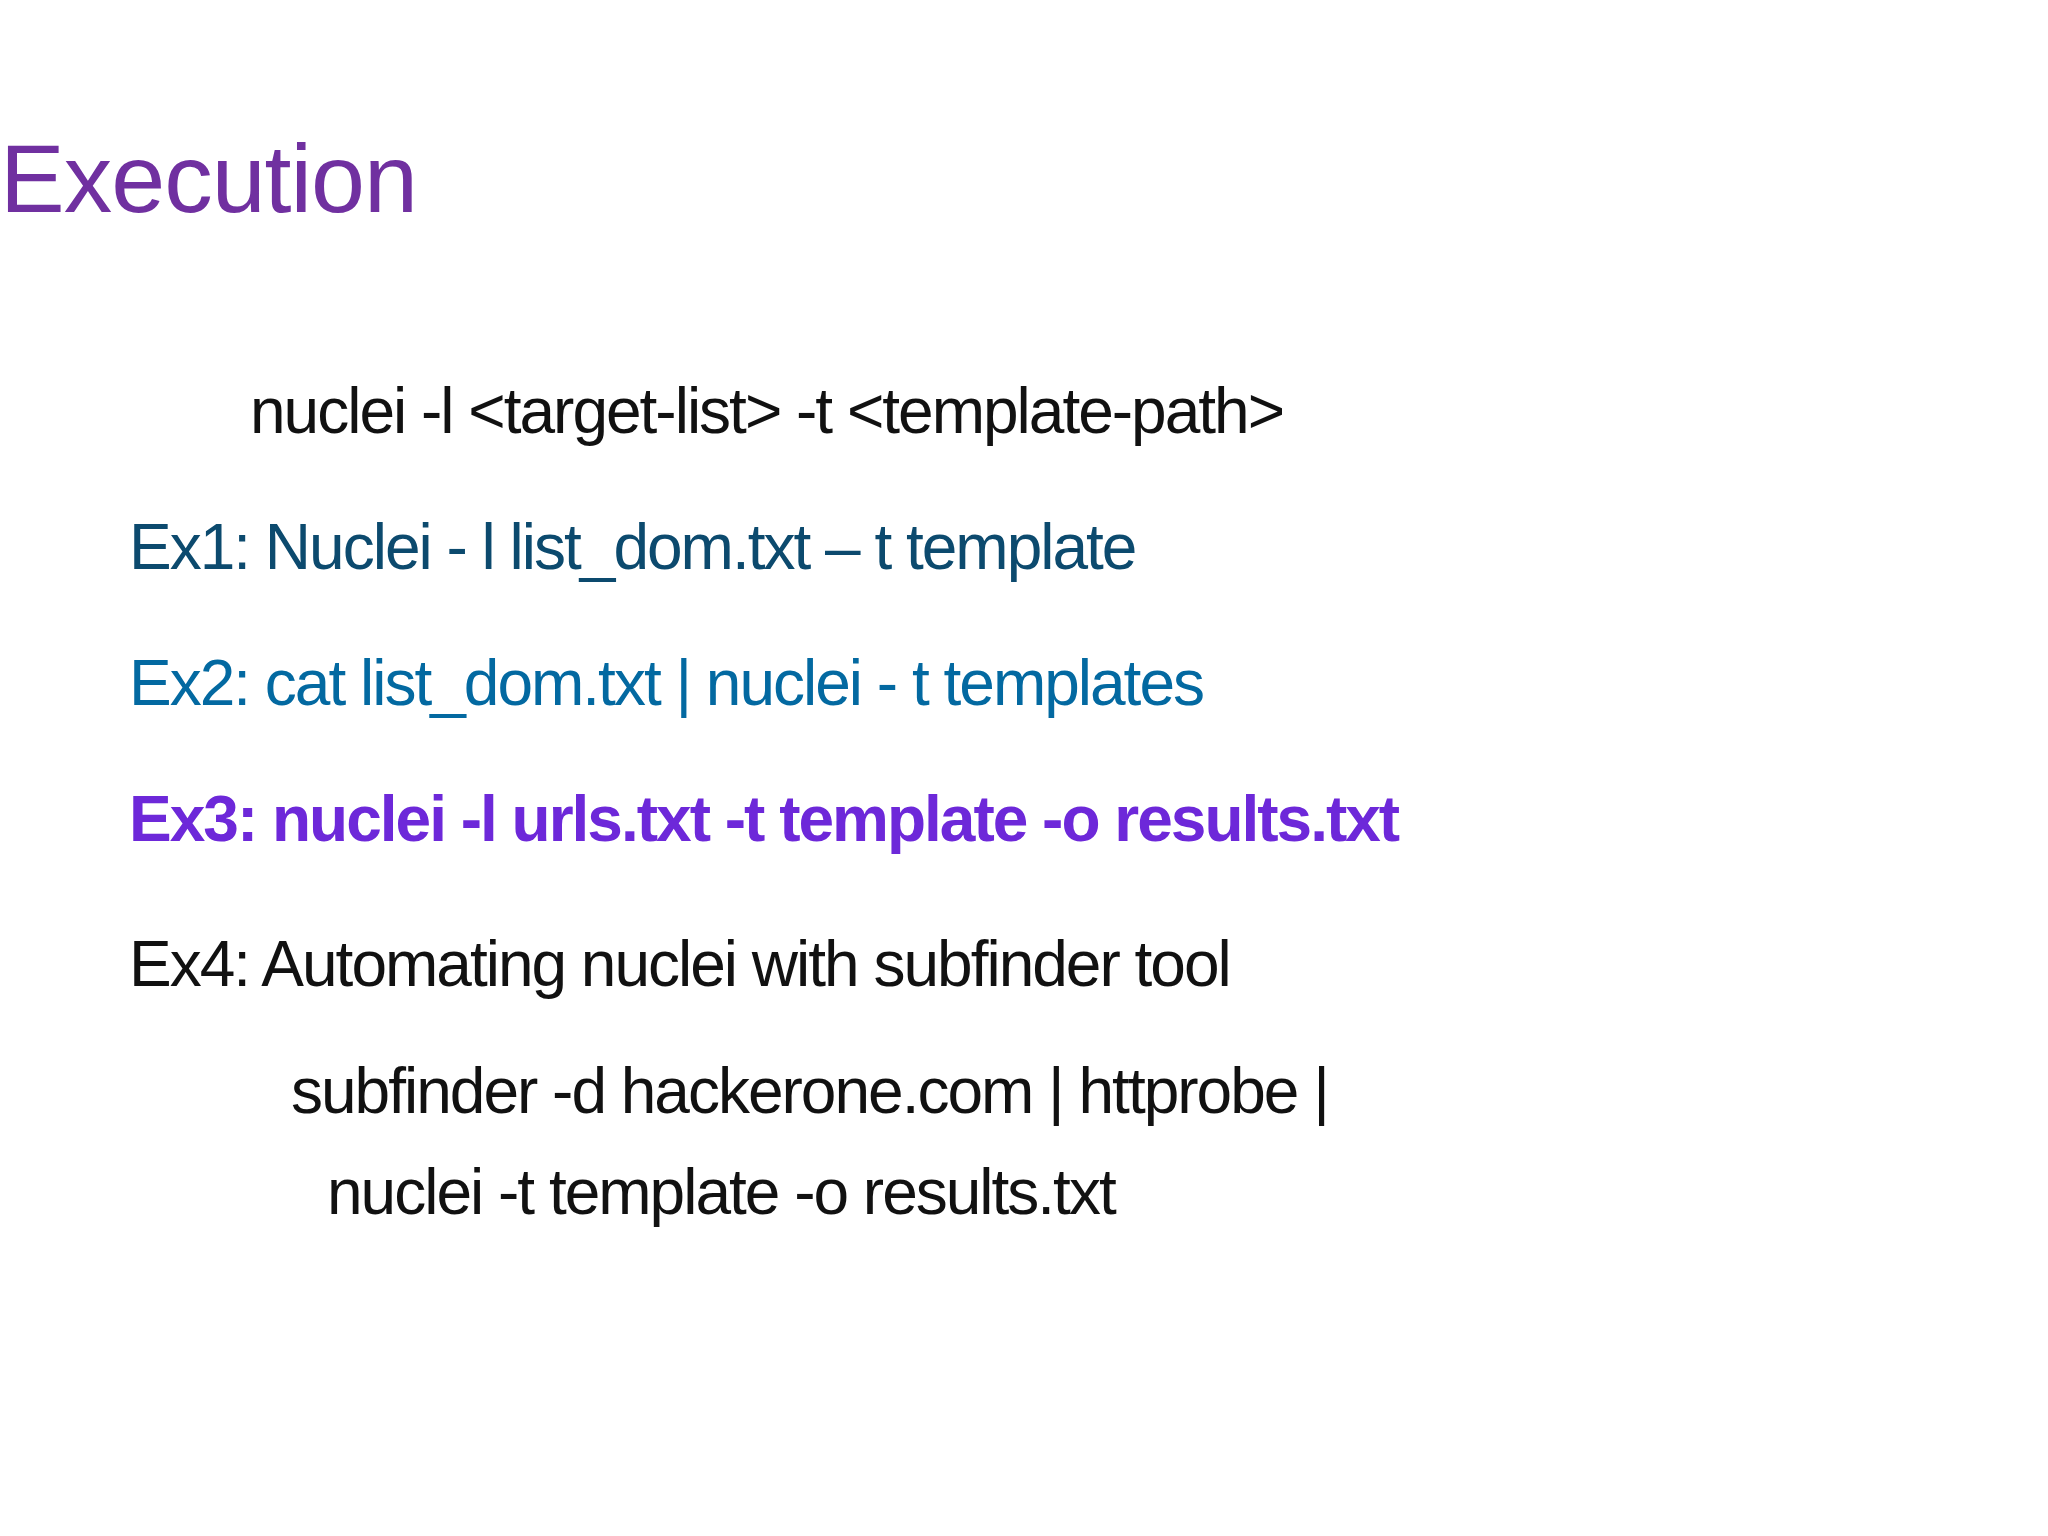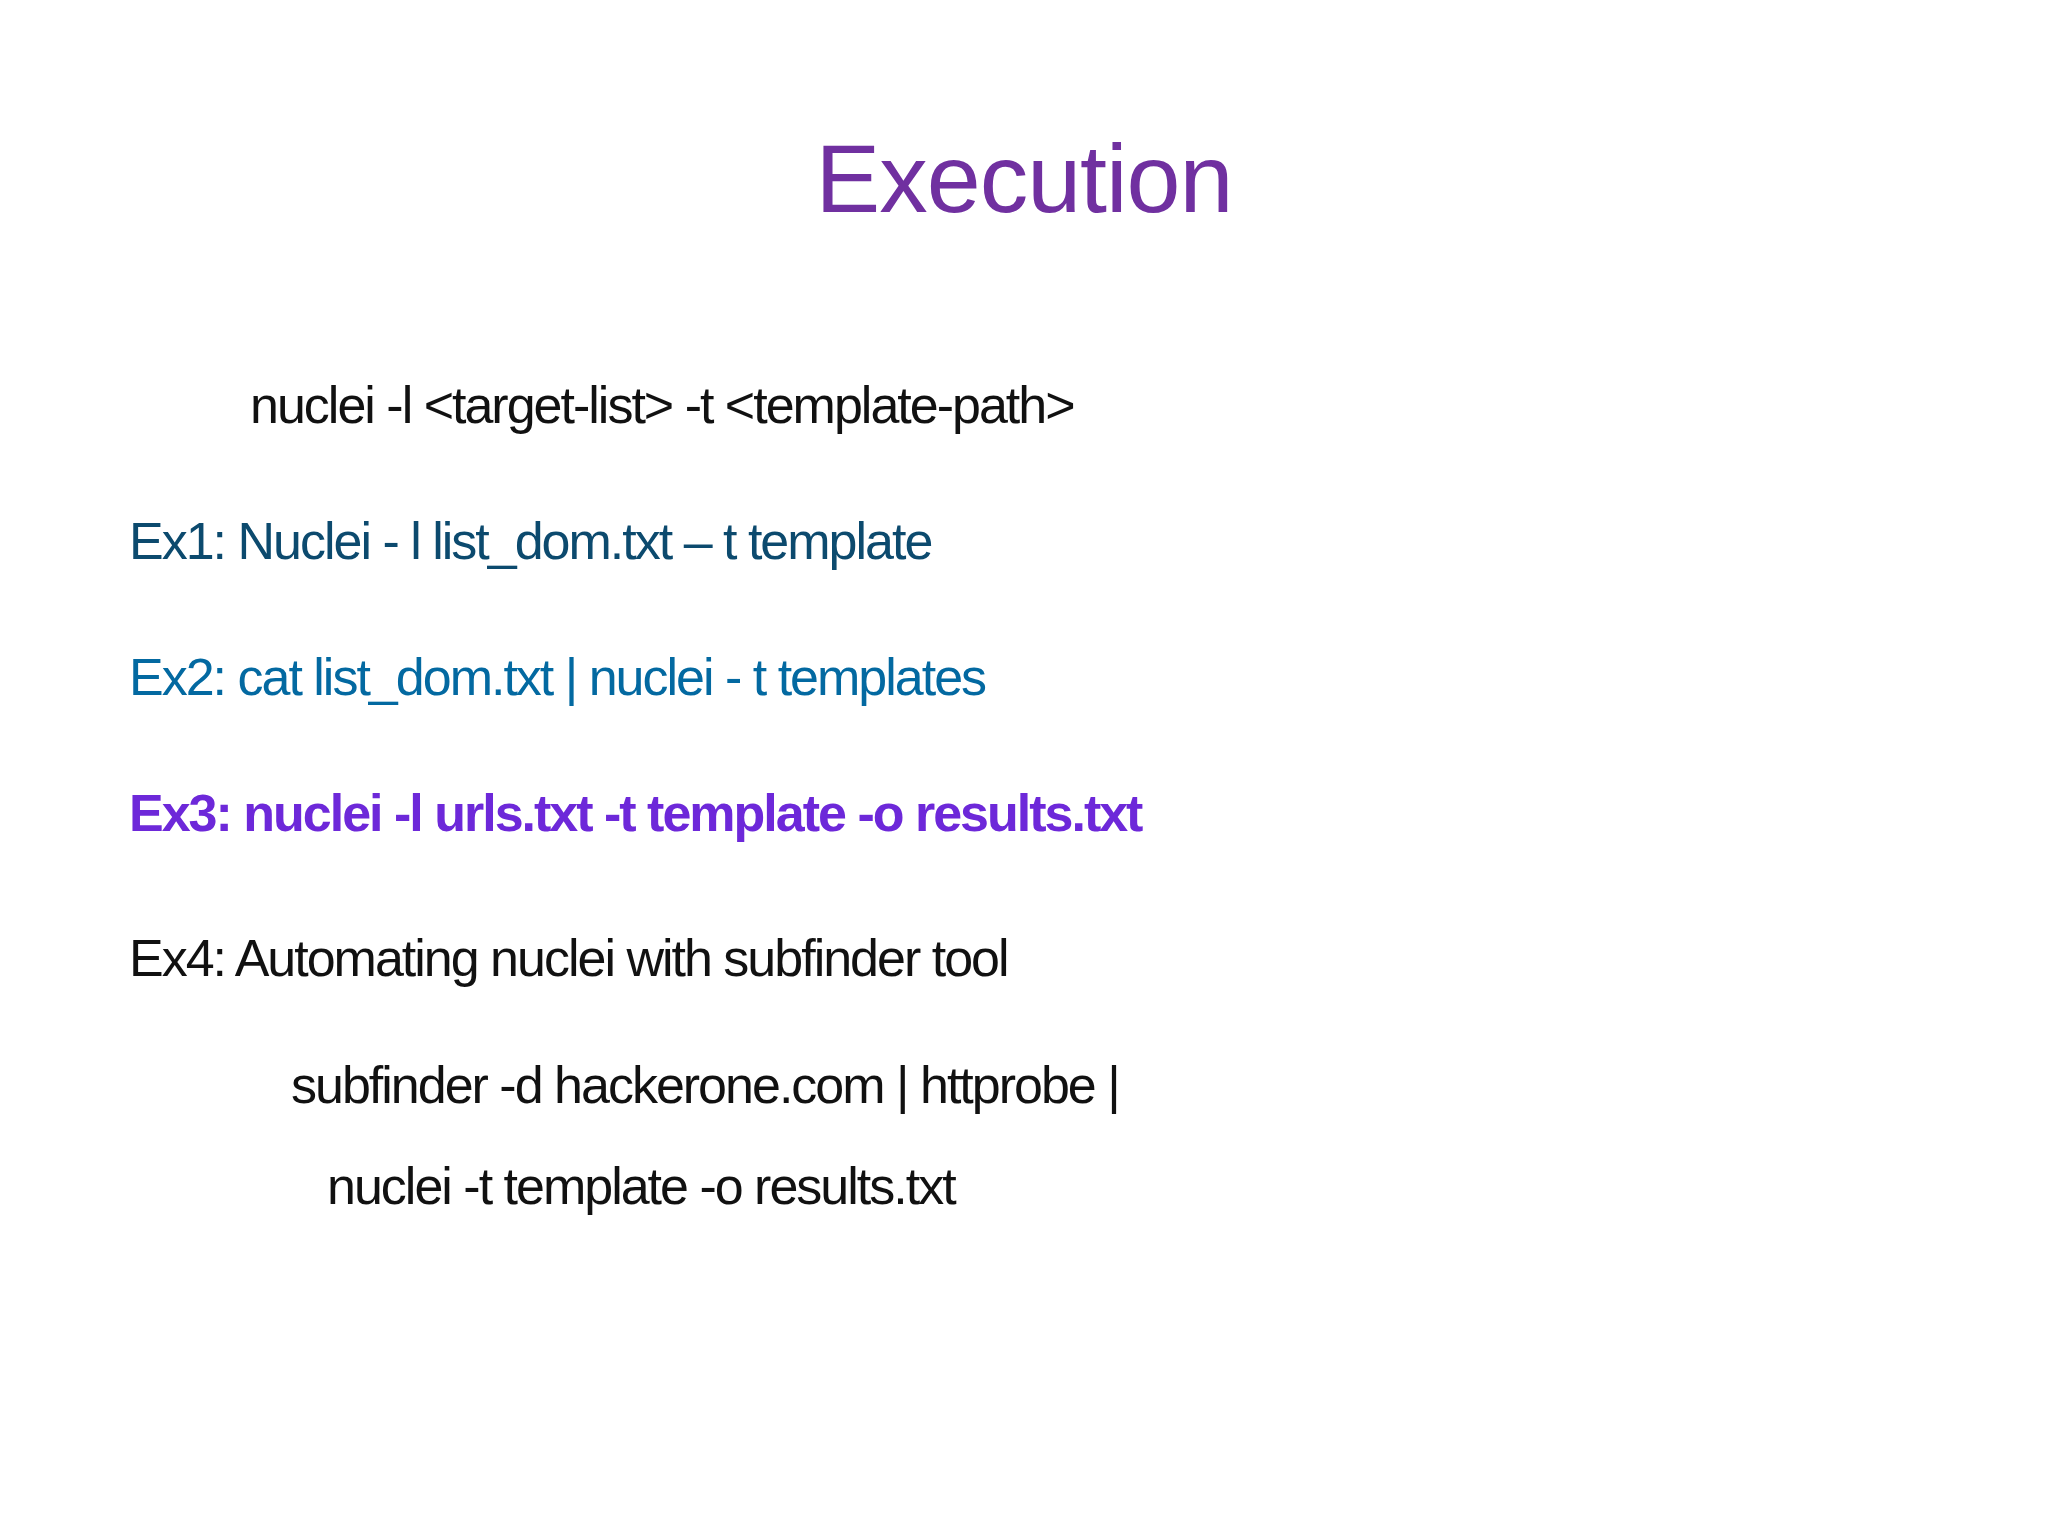--- a/index.html
+++ b/index.html
@@ -17,30 +17,29 @@
     position: relative;
     width: 2048px;
     height: 1536px;
     background: #ffffff;
   }
   .title {
     position: absolute;
     top: 130px;
     left: 0;
     width: 2048px;
-    text-align: center;
     font-size: 97px;
     line-height: 1;
     color: #7030A0;
     letter-spacing: -1px;
     white-space: nowrap;
   }
   .line {
     position: absolute;
-    font-size: 52px;
+    font-size: 64px;
     line-height: 1;
     color: #111111;
     letter-spacing: -2px;
     white-space: nowrap;
   }
   .l-usage { top: 379px;  left: 250px; }
   .l-ex1   { top: 515px;  left: 129px; }
   .l-ex2   { top: 651px;  left: 129px; }
   .l-ex3   { top: 787px;  left: 129px; }
   .l-ex4   { top: 932px;  left: 129px; }

